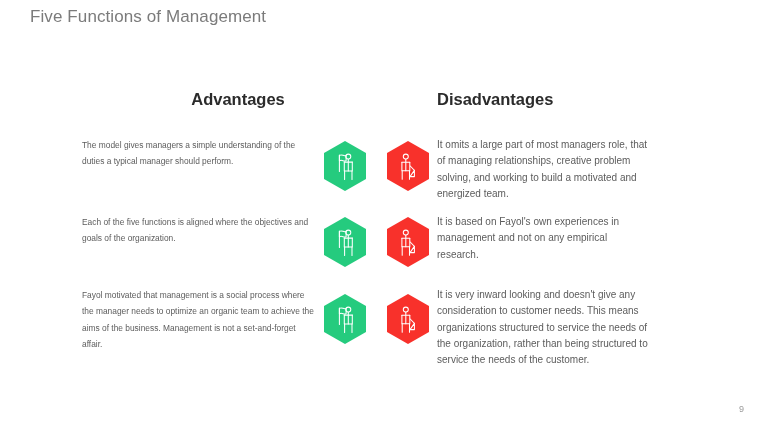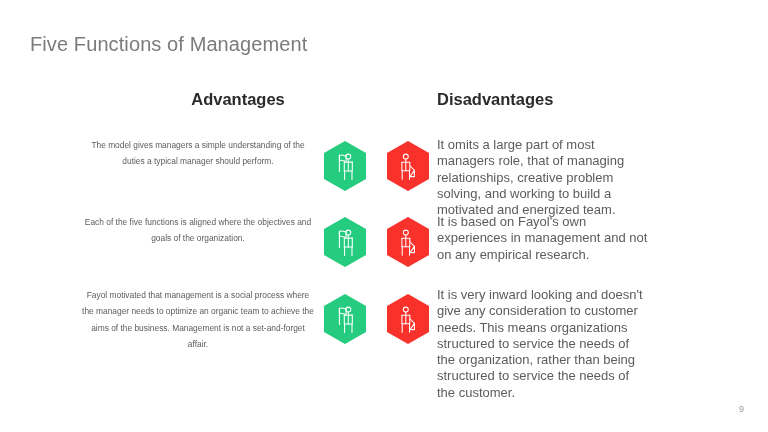--- a/index.html
+++ b/index.html
@@ -17,22 +17,22 @@
   .slide {
     position: absolute;
     left: 0; top: 0;
     width: 768px;
     height: 432px;
     background: #ffffff;
   }
   .slide-title {
     position: absolute;
     left: 30px;
-    top: 33px;
-    font-size: 20px;
+    top: 7px;
+    font-size: 17px;
     font-weight: 400;
     color: #7b7b7b;
     letter-spacing: 0.1px;
     white-space: nowrap;
   }
   .headers {
     position: absolute;
     left: 0;
     top: 90px;
     width: 768px;
@@ -69,31 +69,31 @@
     align-items: flex-start;
   }
   .row-1 { top: 137px; }
   .row-2 { top: 214px; }
   .row-3 { top: 287px; }
 
   .adv-text {
     position: absolute;
     left: 82px;
     width: 232px;
-    text-align: center;
+    text-align: left;
     font-size: 8.4px;
     line-height: 16.3px;
     color: #5c5c5c;
   }
   .dis-text {
     position: absolute;
     left: 437px;
     width: 212px;
     text-align: left;
-    font-size: 13px;
+    font-size: 10px;
     line-height: 16.3px;
     color: #5c5c5c;
   }
   .hex {
     position: absolute;
     width: 46px;
     height: 52px;
     display: block;
   }
   .hex-green { left: 322px; }

